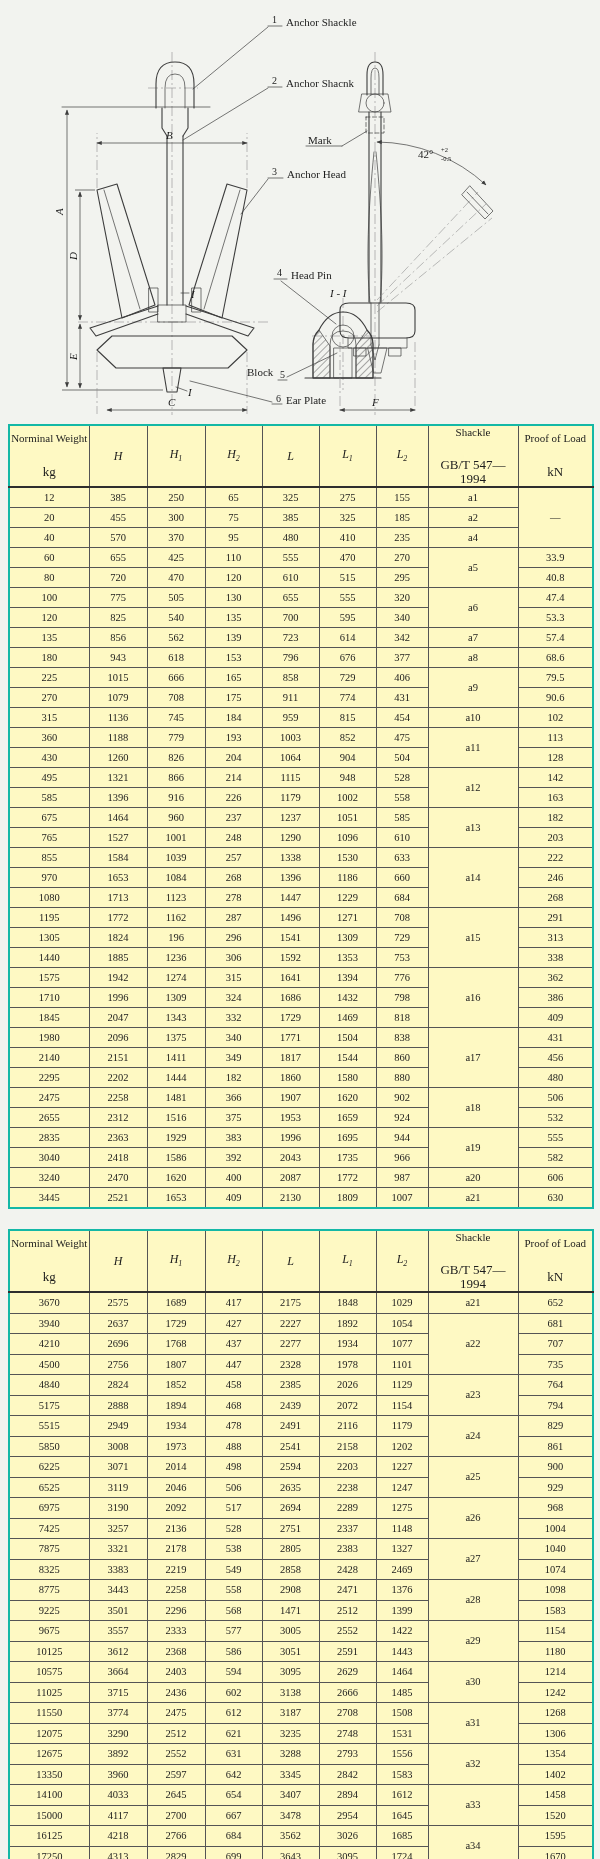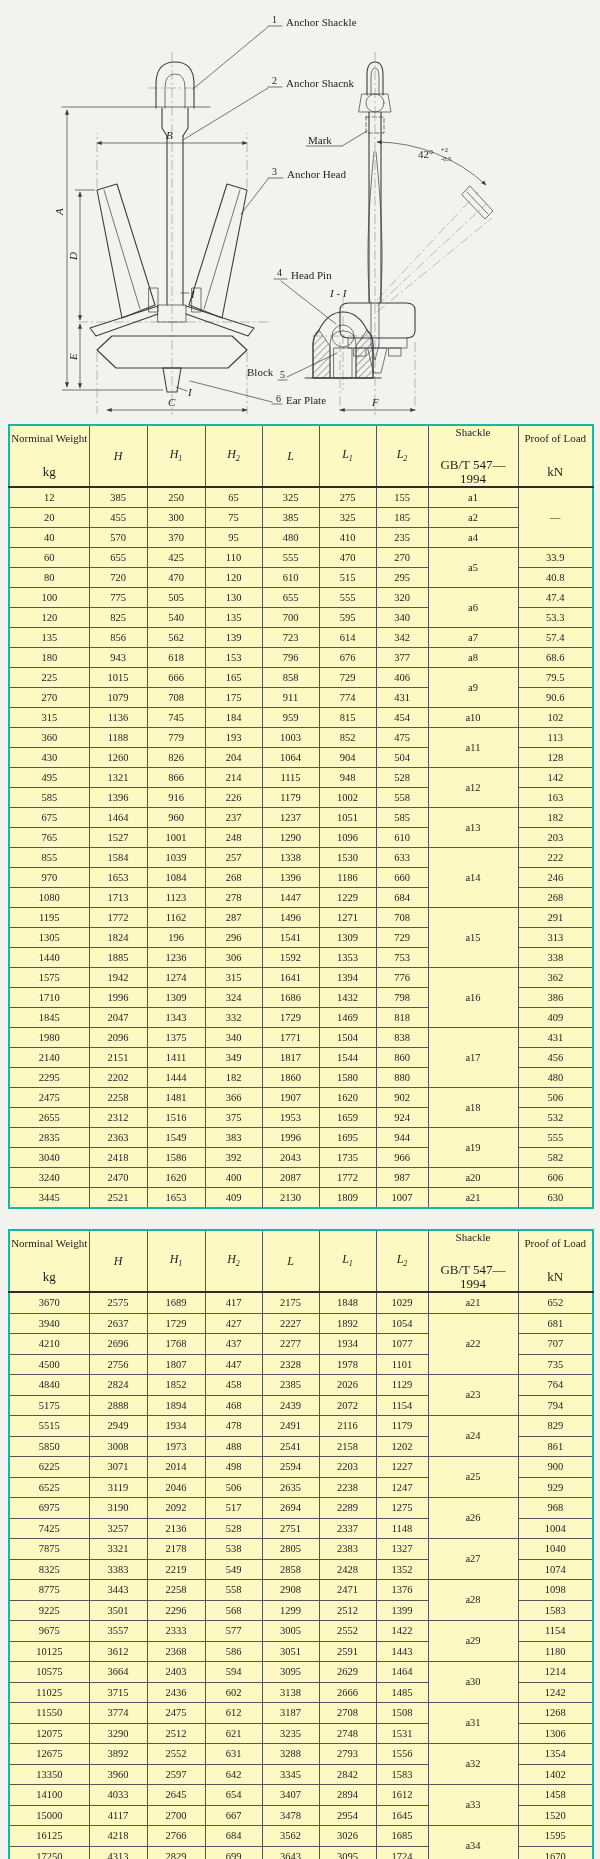--- a/index.html
+++ b/index.html
@@ -571,21 +571,21 @@
             <td>1516</td>
             <td>375</td>
             <td>1953</td>
             <td>1659</td>
             <td>924</td>
             <td>532</td>
           </tr>
           <tr>
             <td>2835</td>
             <td>2363</td>
-            <td>1549</td>
+            <td>1929</td>
             <td>383</td>
             <td>1996</td>
             <td>1695</td>
             <td>944</td>
             <td rowspan="2">a19</td>
             <td>555</td>
           </tr>
           <tr>
             <td>3040</td>
             <td>2418</td>
@@ -805,40 +805,40 @@
             <td rowspan="2">a27</td>
             <td>1040</td>
           </tr>
           <tr>
             <td>8325</td>
             <td>3383</td>
             <td>2219</td>
             <td>549</td>
             <td>2858</td>
             <td>2428</td>
-            <td>1352</td>
+            <td>2469</td>
             <td>1074</td>
           </tr>
           <tr>
             <td>8775</td>
             <td>3443</td>
             <td>2258</td>
             <td>558</td>
             <td>2908</td>
             <td>2471</td>
             <td>1376</td>
             <td rowspan="2">a28</td>
             <td>1098</td>
           </tr>
           <tr>
             <td>9225</td>
             <td>3501</td>
             <td>2296</td>
             <td>568</td>
-            <td>1299</td>
+            <td>1471</td>
             <td>2512</td>
             <td>1399</td>
             <td>1583</td>
           </tr>
           <tr>
             <td>9675</td>
             <td>3557</td>
             <td>2333</td>
             <td>577</td>
             <td>3005</td>

